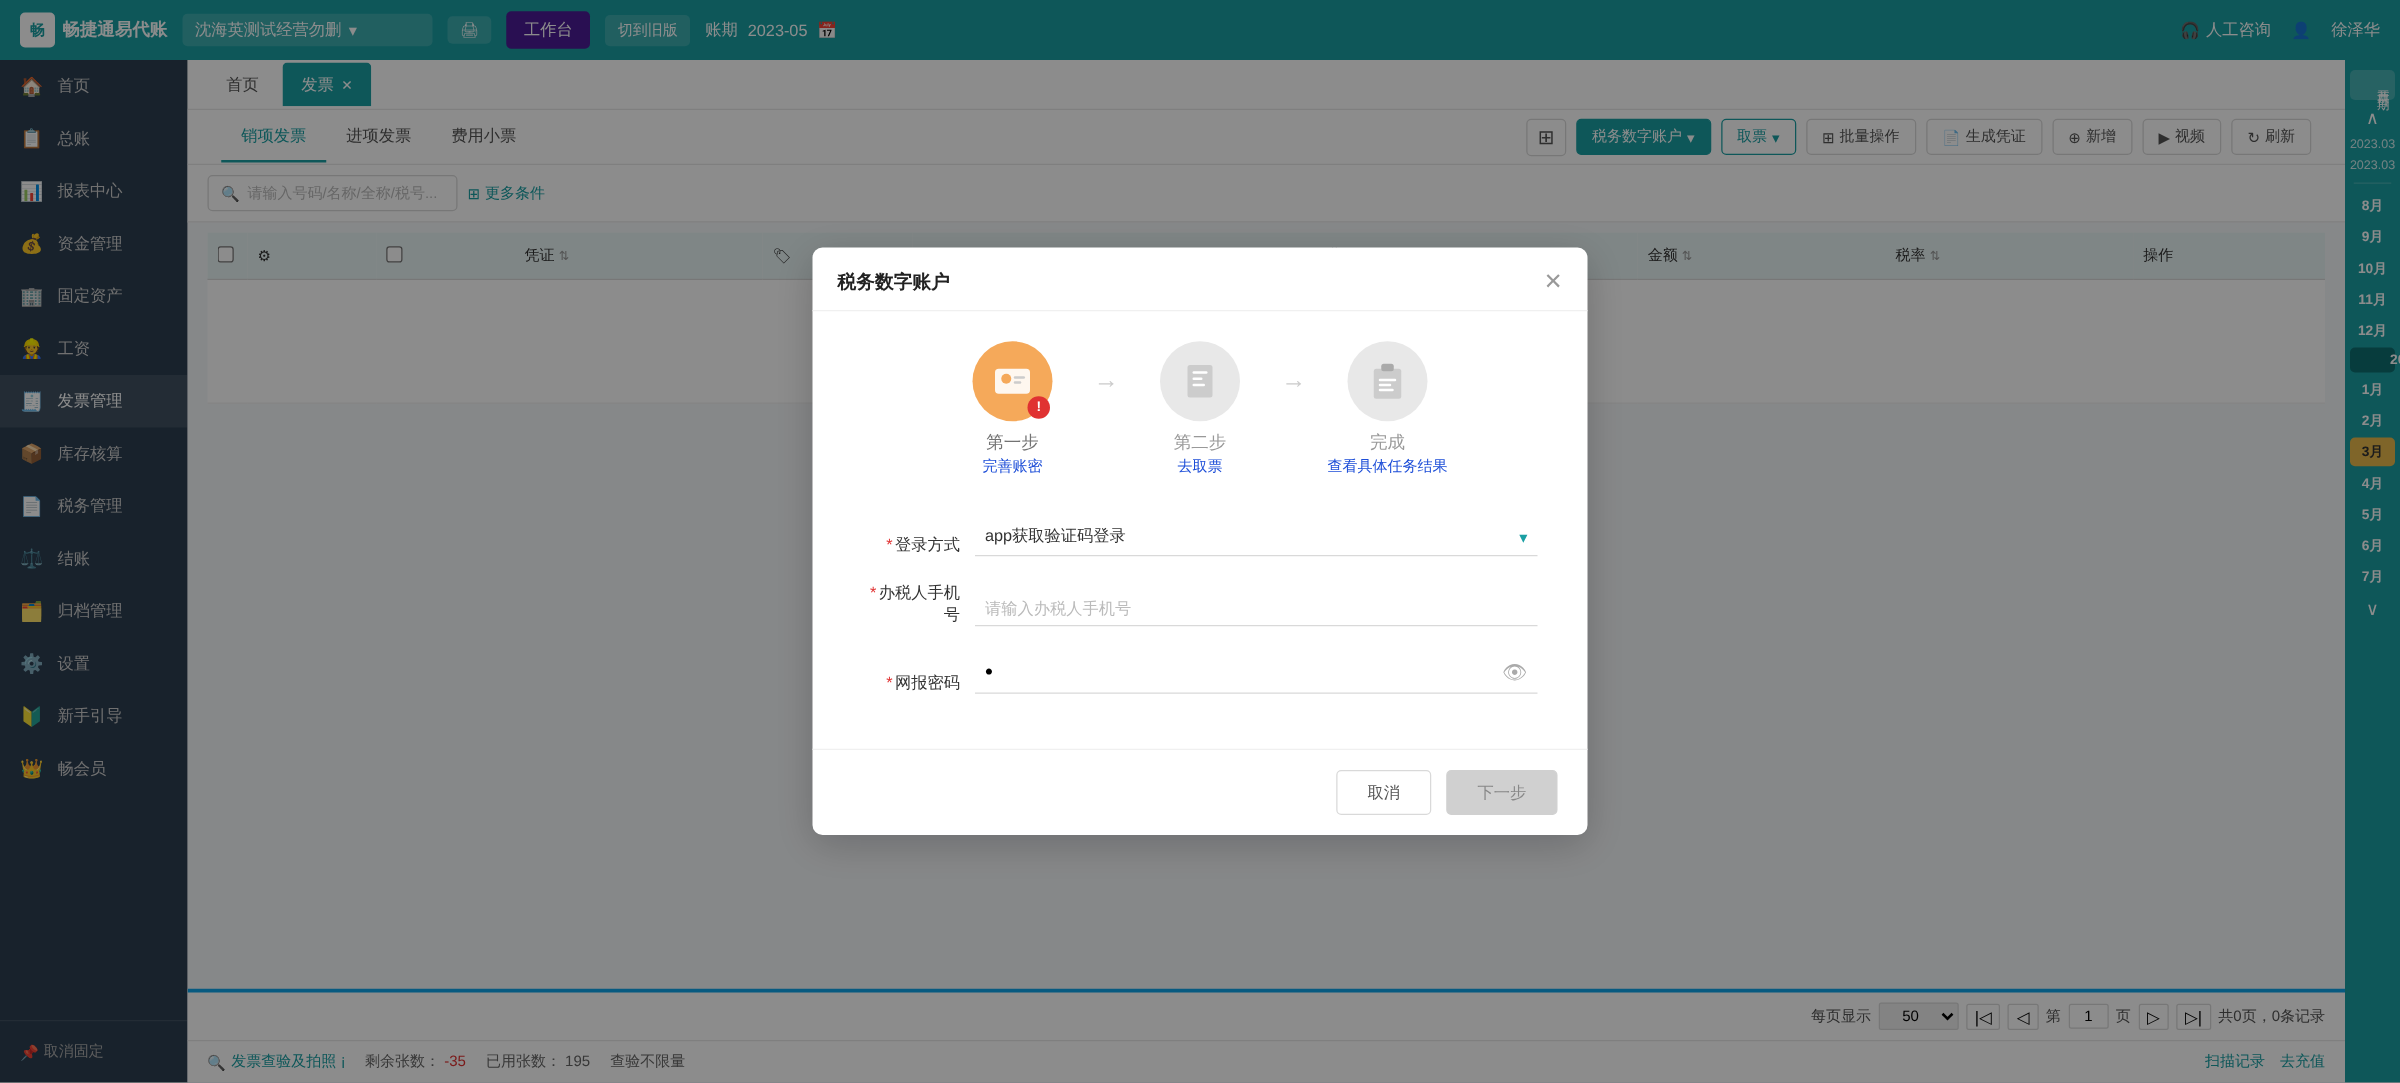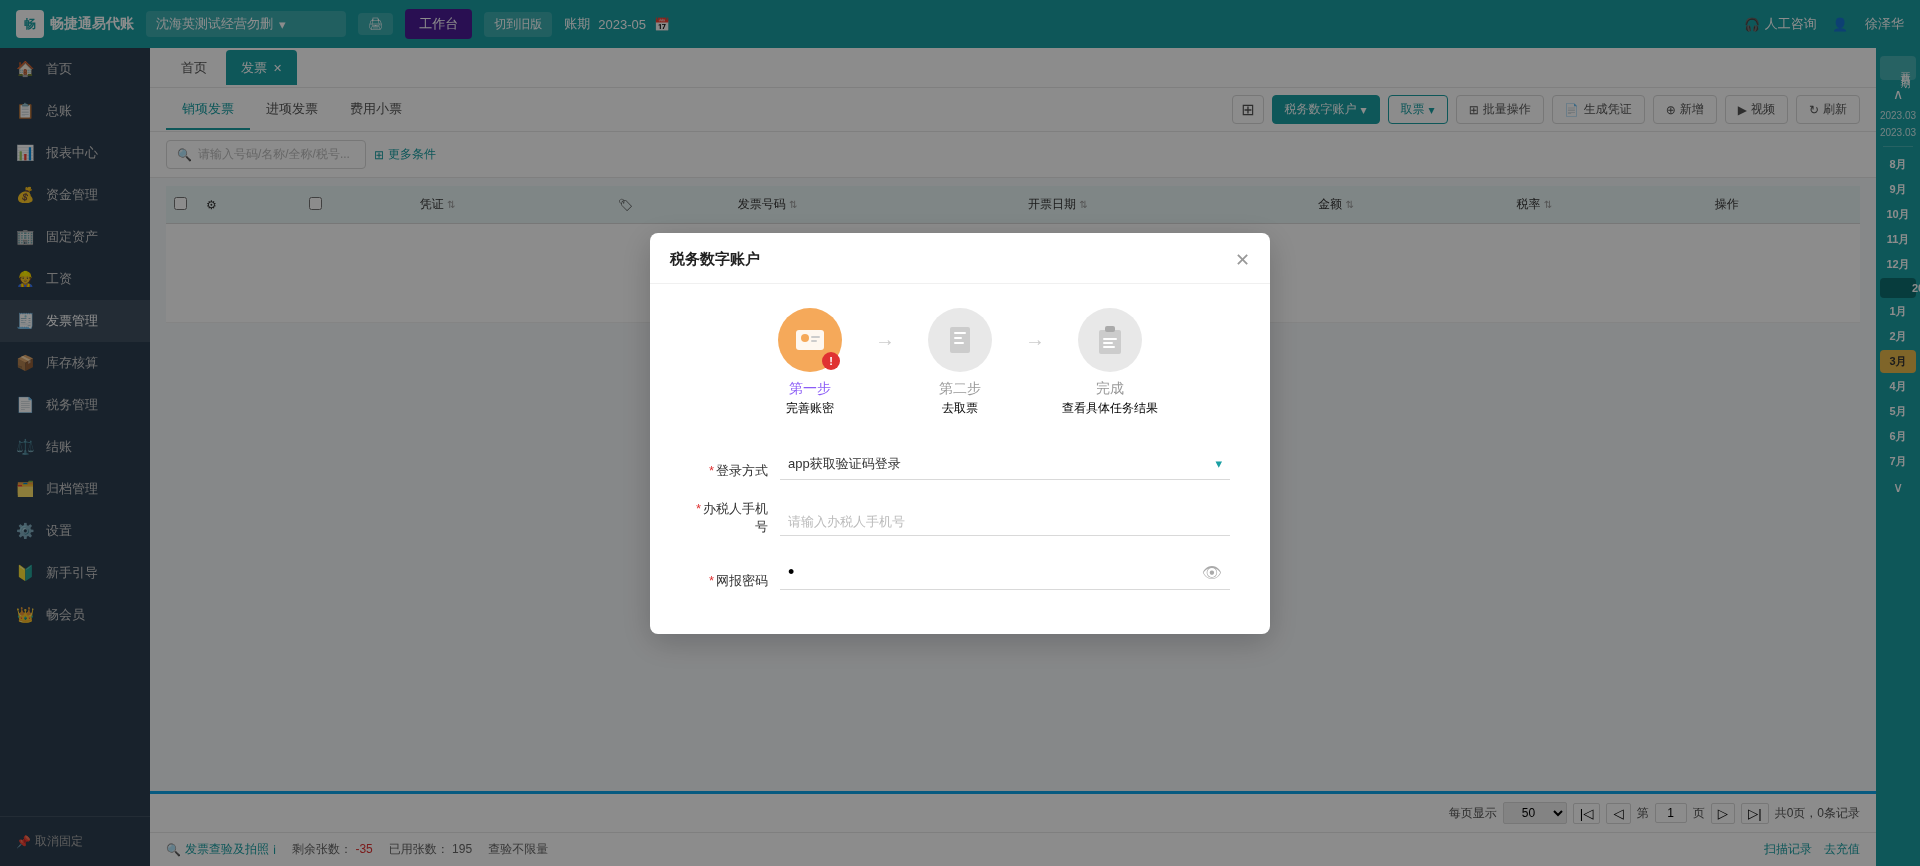--- a/index.html
+++ b/index.html
@@ -138,21 +138,21 @@
       flex: 1;
       background: #f5f7fa;
       display: flex;
       flex-direction: column;
       position: relative;
     }
 
     
     .sub-tabs {
       background: #fff;
-      padding: 0 16px;
+      padding: 0 27px;
       display: flex;
       align-items: center;
       border-bottom: 1px solid #e8e8e8;
       height: 44px;
       gap: 0;
     }
     .sub-tab {
       padding: 10px 16px;
       cursor: pointer;
       font-size: 13px;
@@ -352,23 +352,23 @@
       position: absolute;
       bottom: 2px; right: 2px;
       width: 18px; height: 18px;
       background: #e03232;
       border-radius: 50%;
       color: white;
       font-size: 11px;
       display: flex; align-items: center; justify-content: center;
       font-weight: bold;
     }
-    .step-label { font-size: 14px; color: #8b5cf6; font-weight: 500; text-align: center; }
+    .step-label { font-size: 14px; color: #737373; font-weight: 500; text-align: center; }
     .step-label.gray { color: #999; }
-    .step-desc { font-size: 12px; color: #000000; text-align: center; margin-top: 2px; }
+    .step-desc { font-size: 12px; color: #1d4ed8; text-align: center; margin-top: 2px; }
     .step-arrow {
       display: flex; align-items: center;
       padding-top: 20px;
       color: #ccc;
       font-size: 20px;
     }
 
     
     .form-row {
       display: flex;
@@ -776,14 +776,18 @@
       <div class="form-row">
         <label class="form-label required">网报密码</label>
         <div class="password-row">
           <input type="password" class="password-input" value="a" style="">
           <span class="eye-icon">👁</span>
         </div>
       </div>
 
     </div>
 
+    <div class="modal-footer">
+      <button class="btn btn-default">取消</button>
+      <button class="btn btn-primary">下一步</button>
+    </div>
   </div>
 </div>
 
 </body></html>

